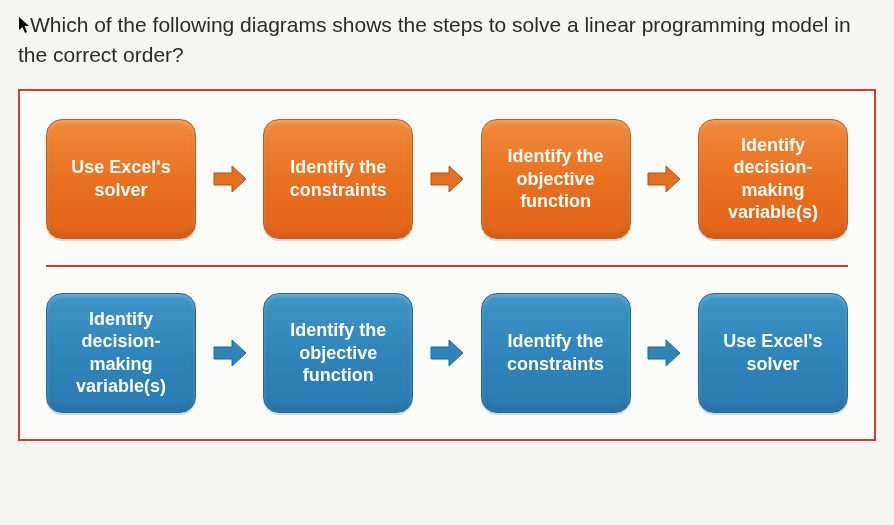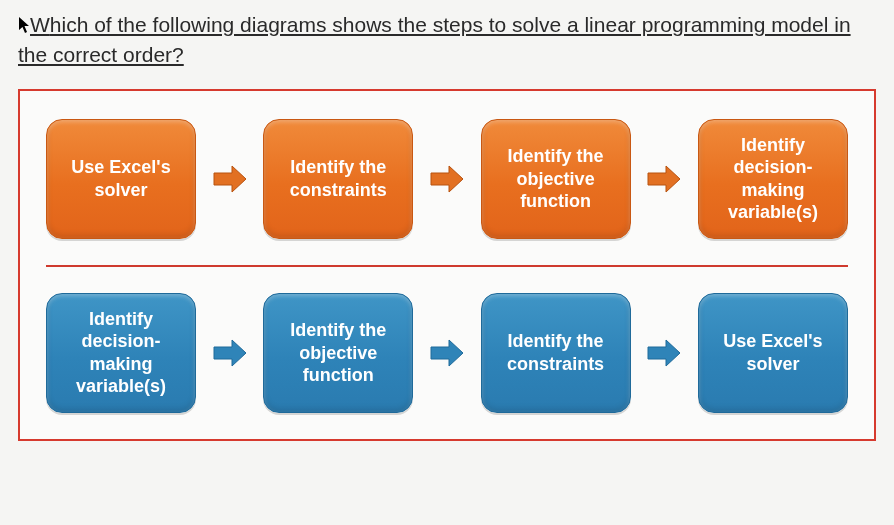--- a/index.html
+++ b/index.html
@@ -9,21 +9,20 @@
     width: 894px;
     height: 525px;
     padding: 10px 18px;
     color: #2a2a2a;
   }
   .question {
     font-size: 21px;
     line-height: 1.45;
     margin-bottom: 18px;
     color: #2a2a2a;
-    text-decoration: underline;
   }
   .cursor {
     display: inline-block;
     width: 14px;
     height: 18px;
     vertical-align: -2px;
     margin-right: -2px;
   }
   .diagram-container {
     border: 2px solid #d63a2e;

